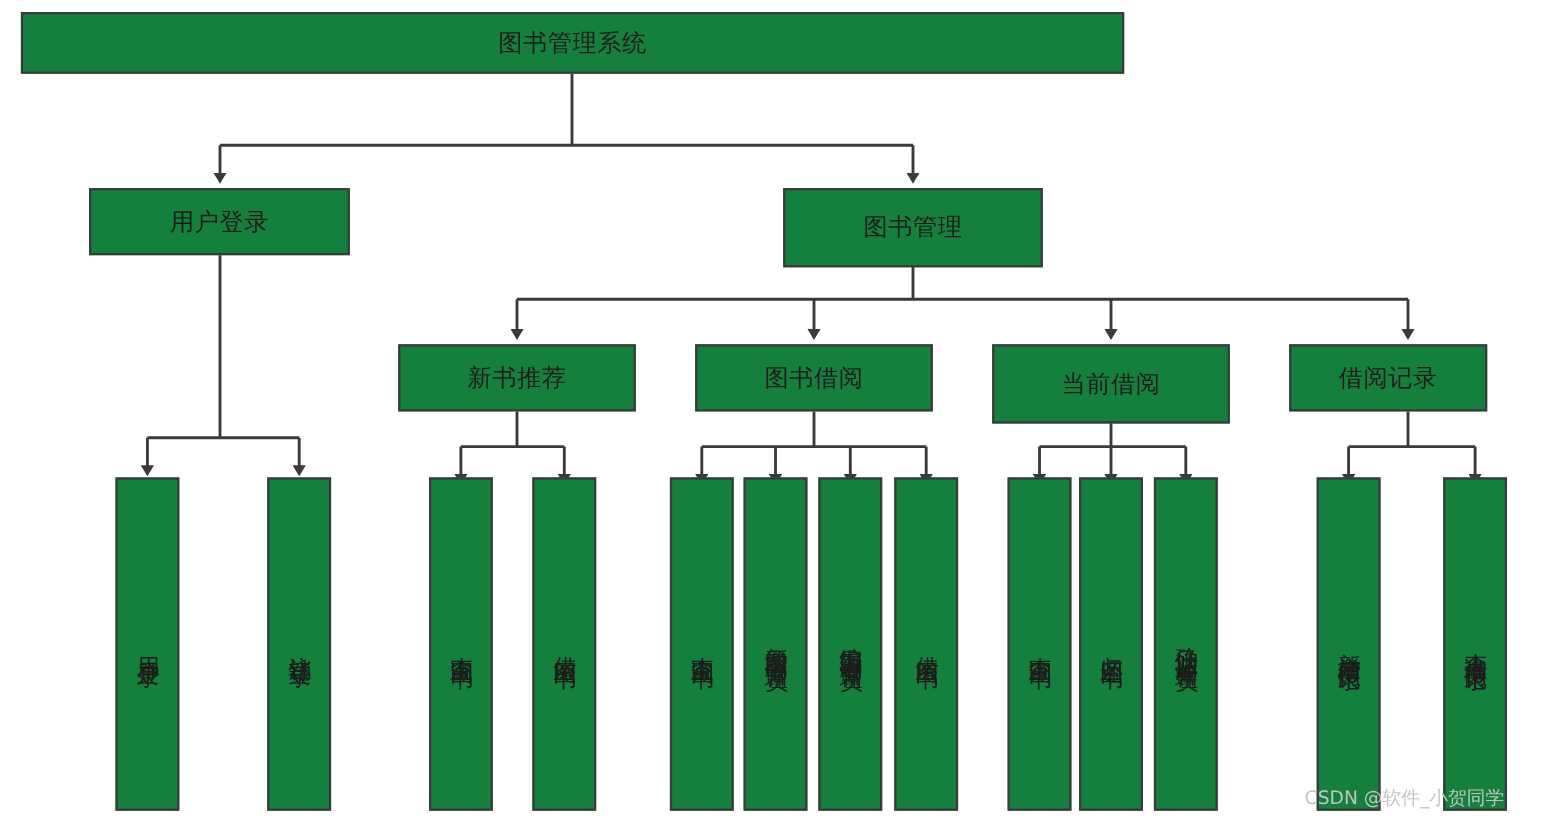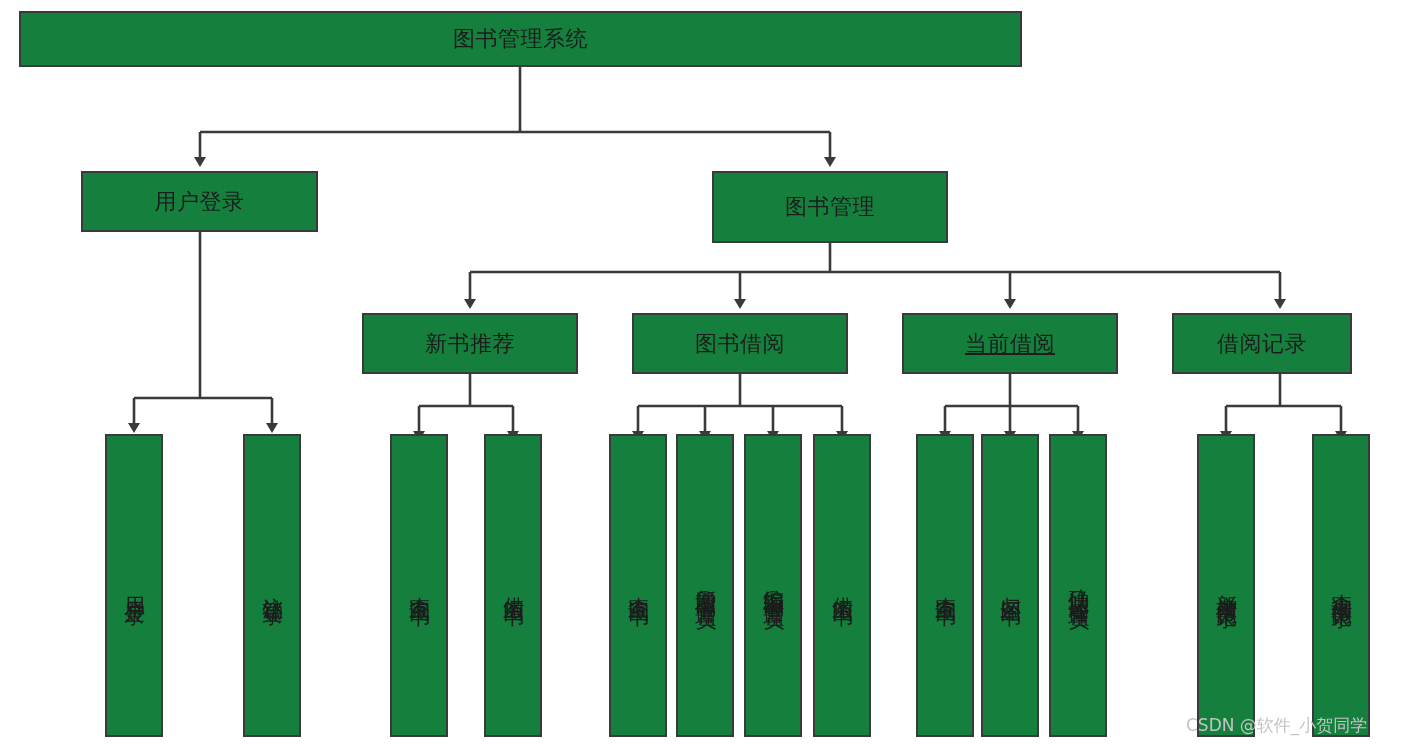--- a/index.html
+++ b/index.html
@@ -125,21 +125,21 @@
   <div class="node horiz" style="left:712px; top:171px; width:236px; height:72px;">
     <span>图书管理</span>
   </div>
 
   <div class="node horiz" style="left:362px; top:313px; width:216px; height:61px;">
     <span>新书推荐</span>
   </div>
   <div class="node horiz" style="left:632px; top:313px; width:216px; height:61px;align-items:center;">
     <span>图书借阅</span>
   </div>
-  <div class="node horiz" style="left:902px; top:313px; width:216px; height:61px;text-decoration:underline;">
+  <div class="node horiz" style="left:902px; top:313px; width:216px; height:72px;">
     <span>当前借阅</span>
   </div>
   <div class="node horiz" style="left:1172px; top:313px; width:180px; height:61px;">
     <span>借阅记录</span>
   </div>
 
   <div class="node vert" style="left:105px; top:434px; width:58px; height:303px;">
     <span class="vlabel">用户登录</span>
   </div>
   <div class="node vert" style="left:243px; top:434px; width:58px; height:303px;">

